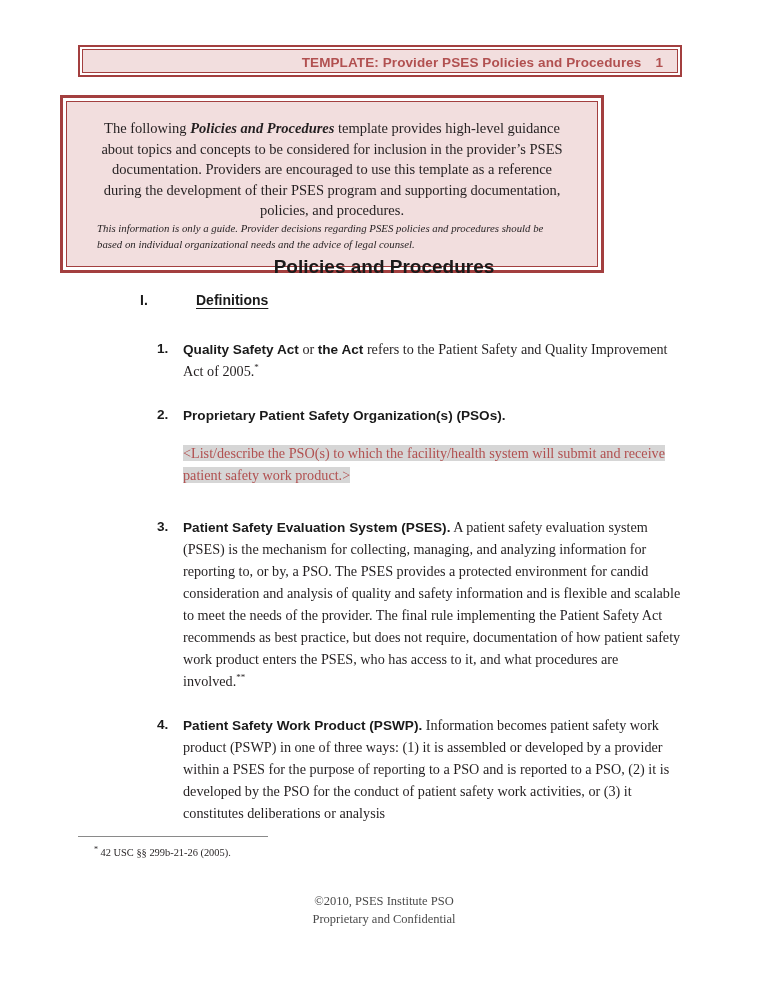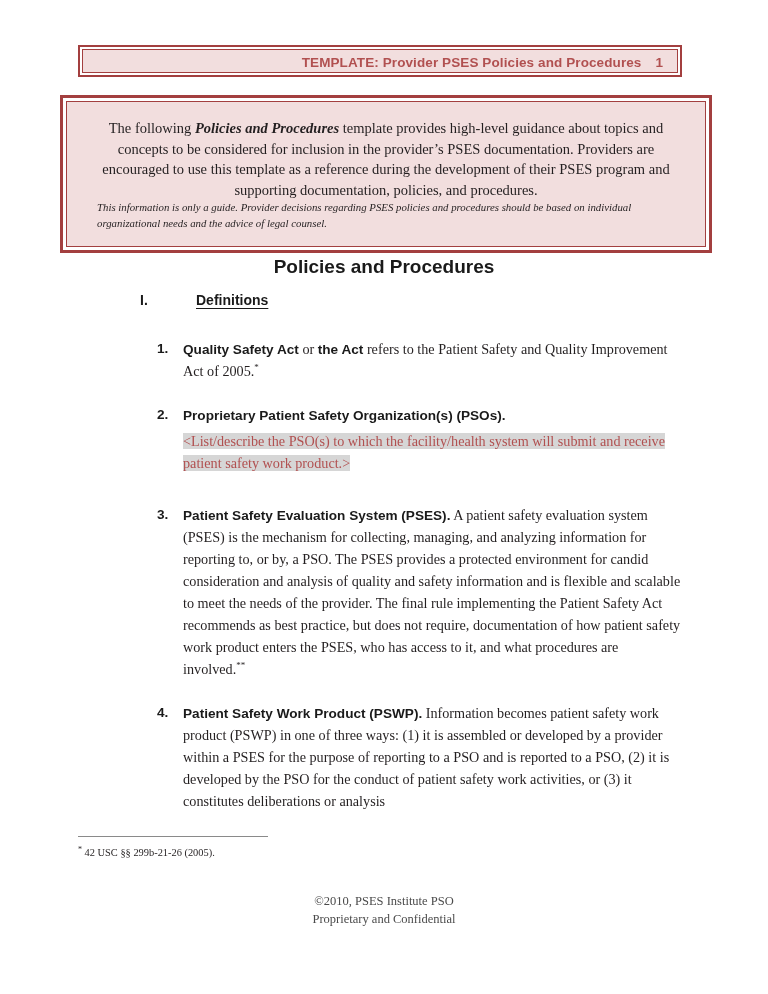--- a/index.html
+++ b/index.html
@@ -55,21 +55,21 @@
     font-size: 13.5px;
     color: #b15050;
     margin-left: 14px;
   }
 
   
   .intro-box {
     position: absolute;
     left: 60px;
     top: 95px;
-    width: 652px;
+    width: 544px;
     box-sizing: border-box;
     border: 3px solid #a33f3f;
     padding: 3px;
     background: #ffffff;
   }
   .intro-box-inner {
     border: 1px solid #a33f3f;
     background: #f2dede;
     box-sizing: border-box;
     padding: 16px 30px 14px 30px;
@@ -166,21 +166,21 @@
 
   sup.fnmark {
     font-size: 9px;
     vertical-align: super;
     line-height: 0;
   }
 
   
   .placeholder-wrap {
     padding-left: 26px;
-    margin-top: 4px;
+    margin-top: 16px;
   }
   .placeholder {
     display: inline;
     background: #d6d6d6;
     color: #b15050;
     font-size: 14.2px;
     line-height: 1.55;
     box-decoration-break: clone;
     -webkit-box-decoration-break: clone;
   }
@@ -195,20 +195,21 @@
   .fn-rule {
     width: 190px;
     height: 1px;
     background: #8a8a8a;
     margin-bottom: 9px;
   }
   .fn {
     font-size: 10.4px;
     line-height: 1.42;
     color: #231f20;
+    margin-left: 16px;
   }
   .fn .fnsup {
     font-size: 8px;
     vertical-align: super;
     line-height: 0;
   }
   .fn i { font-style: italic; }
 
   
   .copyright {

